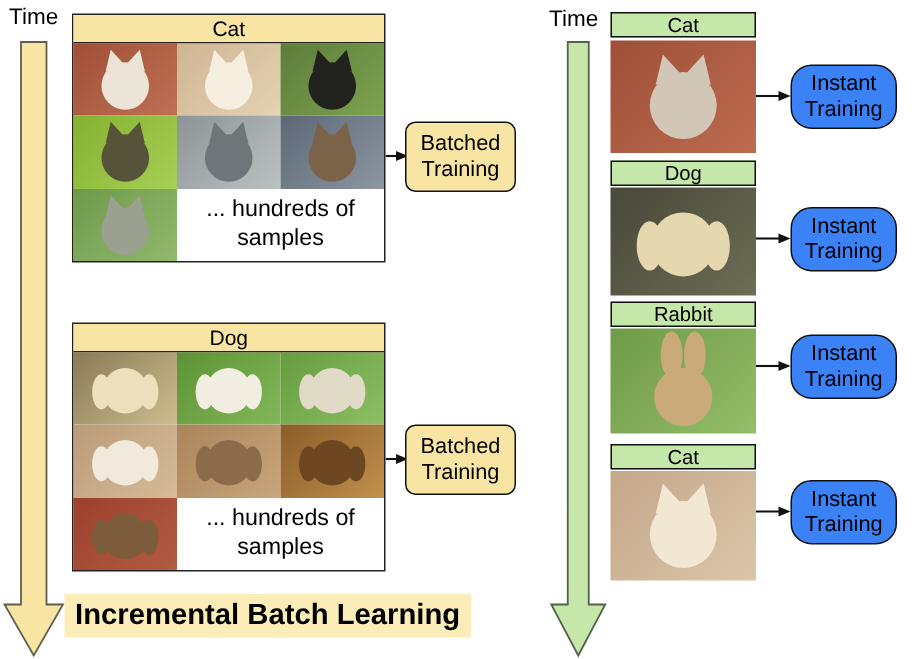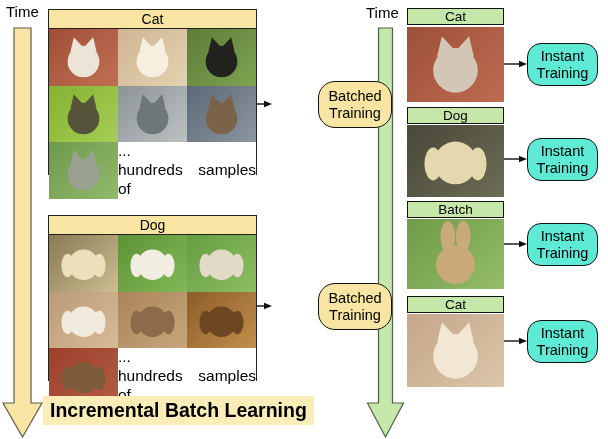--- a/index.html
+++ b/index.html
@@ -16,39 +16,39 @@
   .group{position:absolute;left:48px;width:209px;height:166px;border:1.5px solid #222;
          background:#fff;display:flex;flex-direction:column;box-sizing:border-box;}
   .g-cat{top:9px;}
   .g-dog{top:215px;}
   .group-header{flex:none;height:18px;line-height:18px;text-align:center;font-size:14px;
                 background:#F8E5A3;border-bottom:1.5px solid #222;}
   .photo-grid{flex:1;display:grid;grid-template-columns:repeat(3,1fr);
               grid-template-rows:repeat(3,1fr);}
   .photo{overflow:hidden;}
   .photo svg{display:block;width:100%;height:100%;}
-  .more-cell{grid-column:2/4;background:#fff;display:flex;flex-direction:row;
+  .more-cell{grid-column:2/4;background:#fff;display:flex;flex-direction:column;
              align-items:center;justify-content:center;font-size:15.5px;line-height:1.22;}
 
   
   .r-header{position:absolute;left:407px;width:97px;height:17px;line-height:15px;
             text-align:center;font-size:13.5px;background:#C5E7A9;border:1.2px solid #111;
             box-sizing:border-box;}
   .rh1{top:8px;}.rh2{top:107px;}.rh3{top:201px;}.rh4{top:296px;}
   .r-photo{position:absolute;left:407px;width:97px;overflow:hidden;}
   .r-photo svg{display:block;width:100%;height:100%;}
   .rp1{top:27px;height:75px;}.rp2{top:125px;height:72px;}
   .rp3{top:219px;height:70px;}.rp4{top:314px;height:73px;}
 
   
   .pill{position:absolute;border:1.4px solid #111;display:flex;flex-direction:column;
         align-items:center;justify-content:center;text-align:center;box-sizing:border-box;
         font-size:14.5px;line-height:1.15;}
-  .pill-y{width:74px;height:47px;border-radius:17px;background:#F8E5A3;margin-left:48px;}
-  .pill-g{width:71px;height:43px;border-radius:14px;background:#5eead4;}
+  .pill-y{width:74px;height:47px;border-radius:7px;background:#F8E5A3;}
+  .pill-g{width:71px;height:43px;border-radius:14px;background:#3b82f6;}
   .bp1{left:270px;top:81px;}.bp2{left:270px;top:283px;}
   .ipos1{left:527px;top:43px;}.ipos2{left:527px;top:138px;}
   .ipos3{left:527px;top:223px;}.ipos4{left:527px;top:320px;}
 
   
   .footer{position:absolute;display:inline-flex;align-items:center;justify-content:center;
           font-size:19.5px;white-space:nowrap;padding:3px 7px;}
   .f-left{left:43px;top:396px;min-width:228px;background:#FAEDB8;font-weight:bold;}
   .f-right{left:402px;top:397px;min-width:183px;background:#C9E9AF;}
 </style>
@@ -239,21 +239,21 @@
         <circle cx="50" cy="37" r="22" fill="#e6d8ae"></circle>
         <ellipse cx="27" cy="38" rx="9" ry="17" fill="#e6d8ae"></ellipse>
         <ellipse cx="73" cy="38" rx="9" ry="17" fill="#e6d8ae"></ellipse>
       </svg>
     </div>
   <div class="pill pill-g ipos2">
     <span>Instant</span>
     <span>Training</span>
   </div>
 
-  <div class="r-header rh3">Batch</div>
+  <div class="r-header rh3">Rabbit</div>
   <div class="r-photo rp3" title="tan lop-eared rabbit sitting on grass" style="background: linear-gradient(135deg, rgb(111, 154, 72) 0%, rgb(149, 189, 106) 100%);">
       <svg viewBox="0 0 100 70" preserveAspectRatio="xMidYMid meet">
         <ellipse cx="42" cy="17" rx="7.5" ry="16" fill="#cbaa7a"></ellipse>
         <ellipse cx="58" cy="17" rx="7.5" ry="16" fill="#cbaa7a"></ellipse>
         <circle cx="50" cy="46" r="20" fill="#cbaa7a"></circle>
       </svg>
     </div>
   <div class="pill pill-g ipos3">
     <span>Instant</span>
     <span>Training</span>

